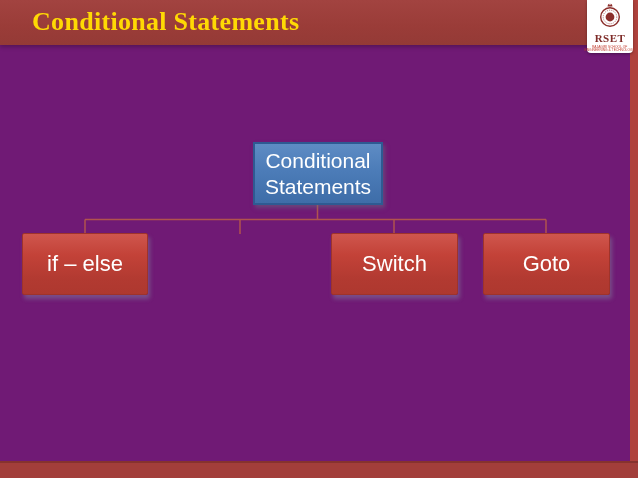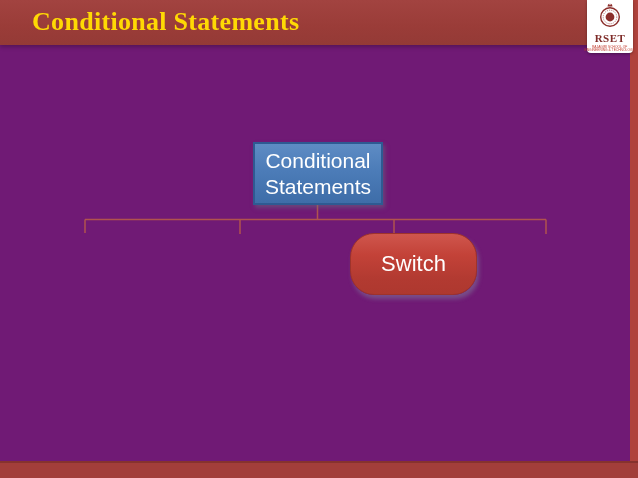--- a/index.html
+++ b/index.html
@@ -55,21 +55,21 @@
   .node.child{
     top:233px;height:62px;
     background:linear-gradient(180deg,#cf564d 0%,#c34238 35%,#b23a31 75%,#ae382f 100%);
     border:1px solid #9e332b;border-radius:2px;
     font-size:22px;line-height:26px;
     box-shadow:2px 4px 4px rgba(130,140,160,.45);
     padding:0 2px;
   }
   .node.c0{left:22px;width:126px;}
   .node.c1{left:177px;width:126px;}
-  .node.c2{left:350px;width:127px;border-radius:24px;}
+  .node.c2{left:331px;width:127px;}
   .node.c3{left:483px;width:127px;}
 </style>
 </head>
 <body>
 
 <div class="slide">
 
   <div class="right-stripe"></div>
 
   <header class="titlebar">
@@ -93,19 +93,25 @@
   </div>
 
   <svg class="connectors" aria-hidden="true">
     <path d="M317.5 205 V219.5 M85 219.5 H546 M85 219.5 V233 M240 219.5 V234 M394 219.5 V233 M546 219.5 V234" fill="none" stroke="#b0534e" stroke-width="1.5"></path>
   </svg>
 
   <div class="node root">
     <span>Conditional Statements</span>
   </div>
 
+  <div class="node child c0">
+    <span>if – else</span>
+  </div>
   <div class="node child c2">
     <span>Switch</span>
+  </div>
+  <div class="node child c3">
+    <span>Goto</span>
   </div>
 
   <footer class="footerbar"></footer>
 
 </div>
 
 </body></html>

